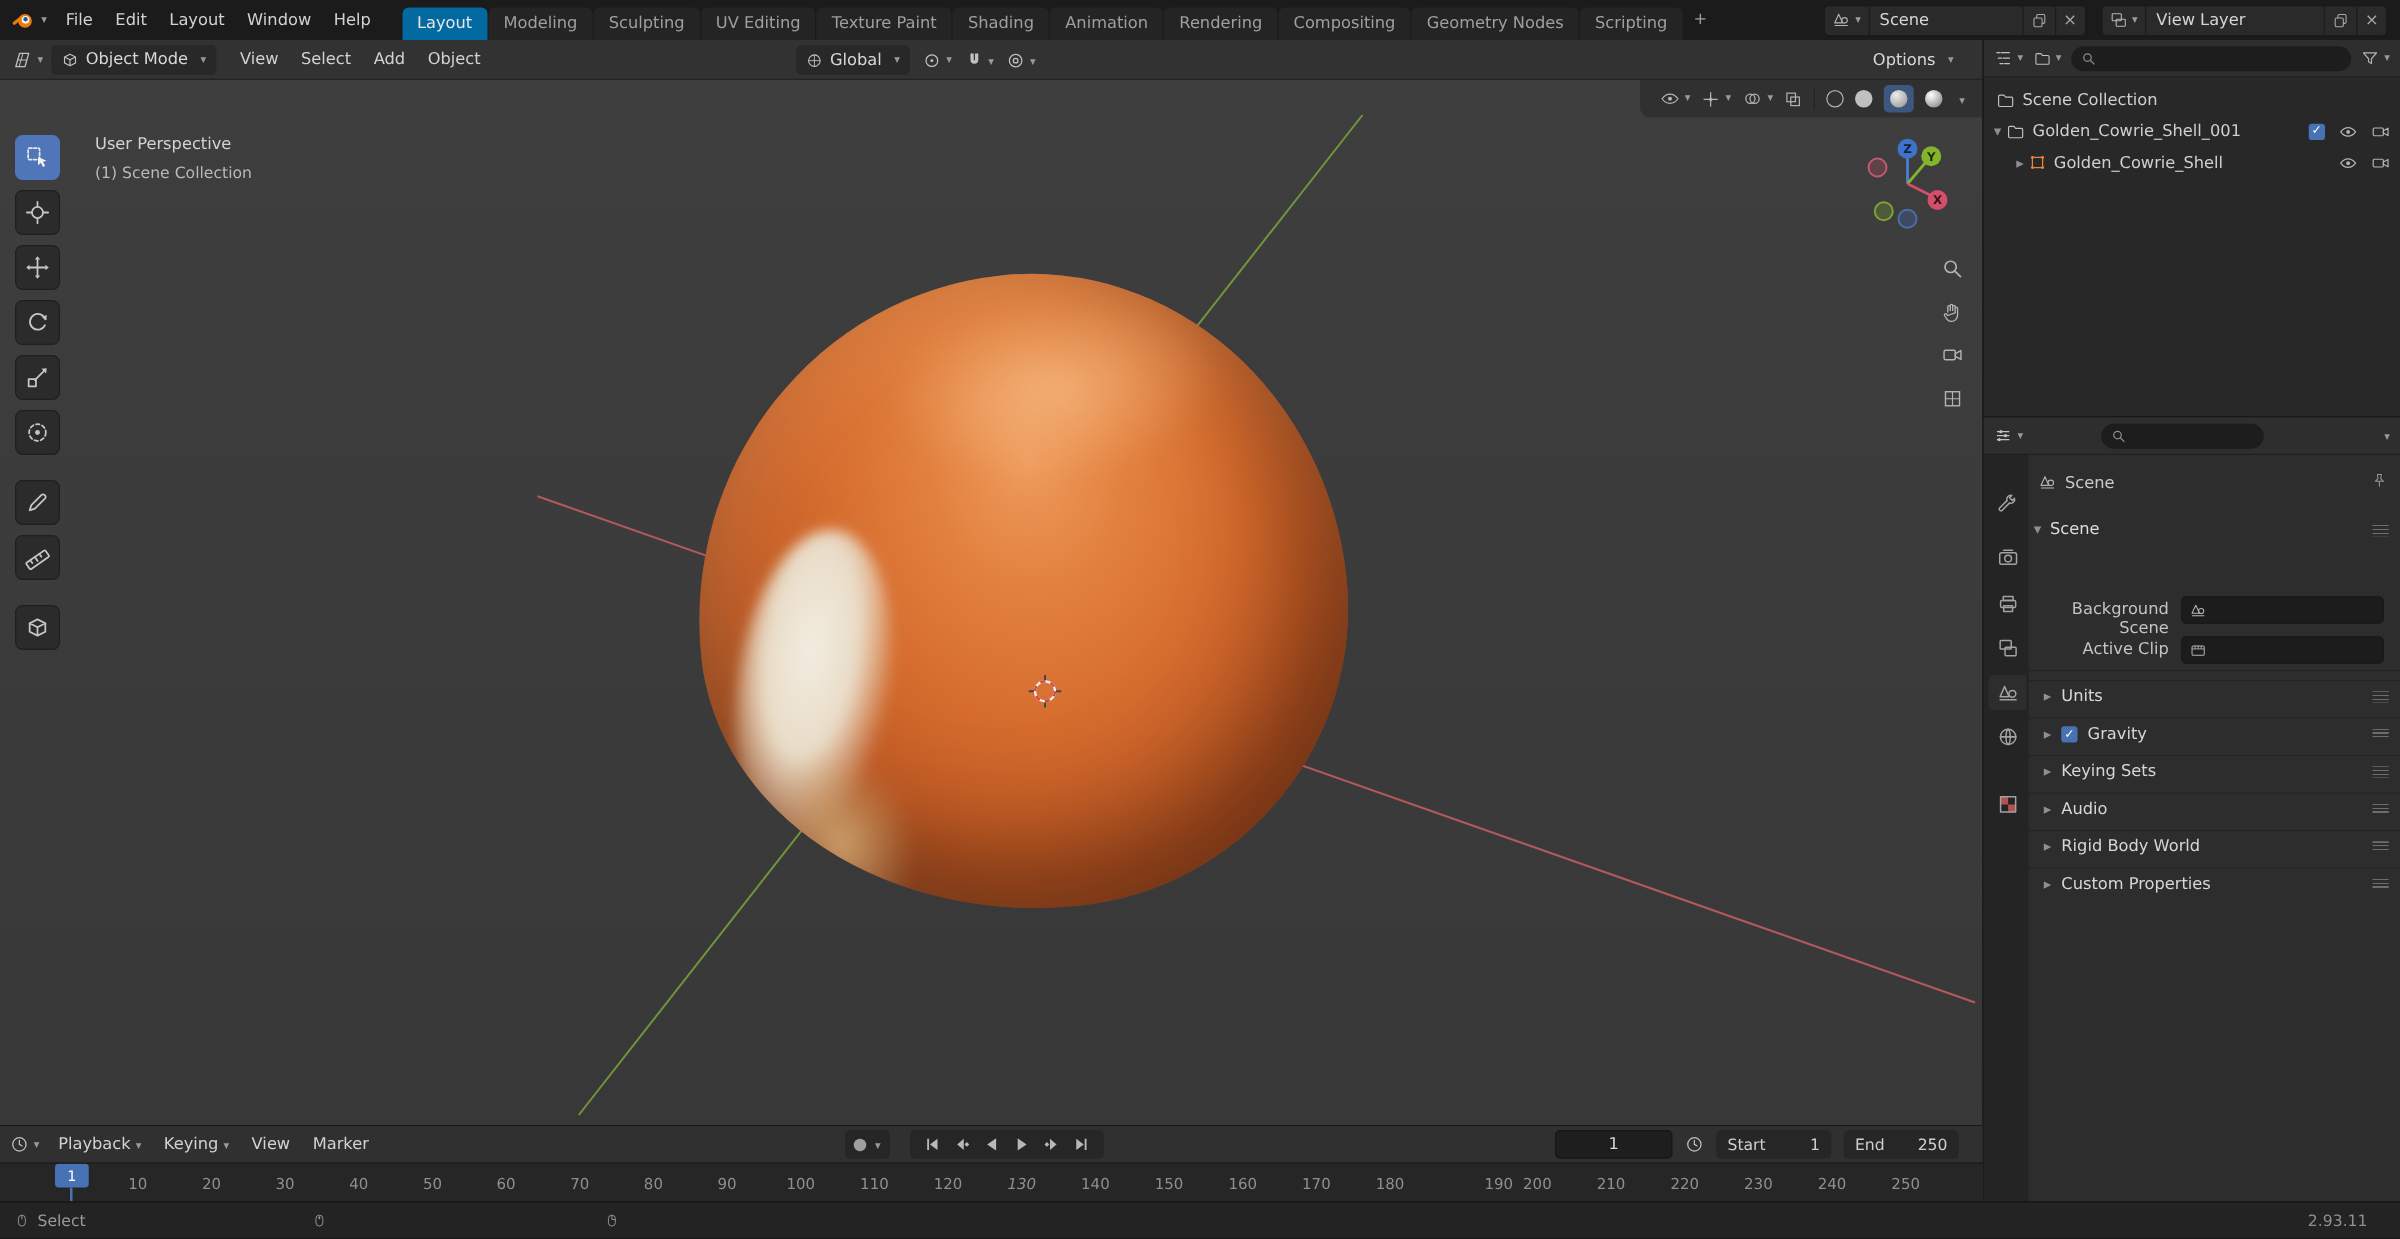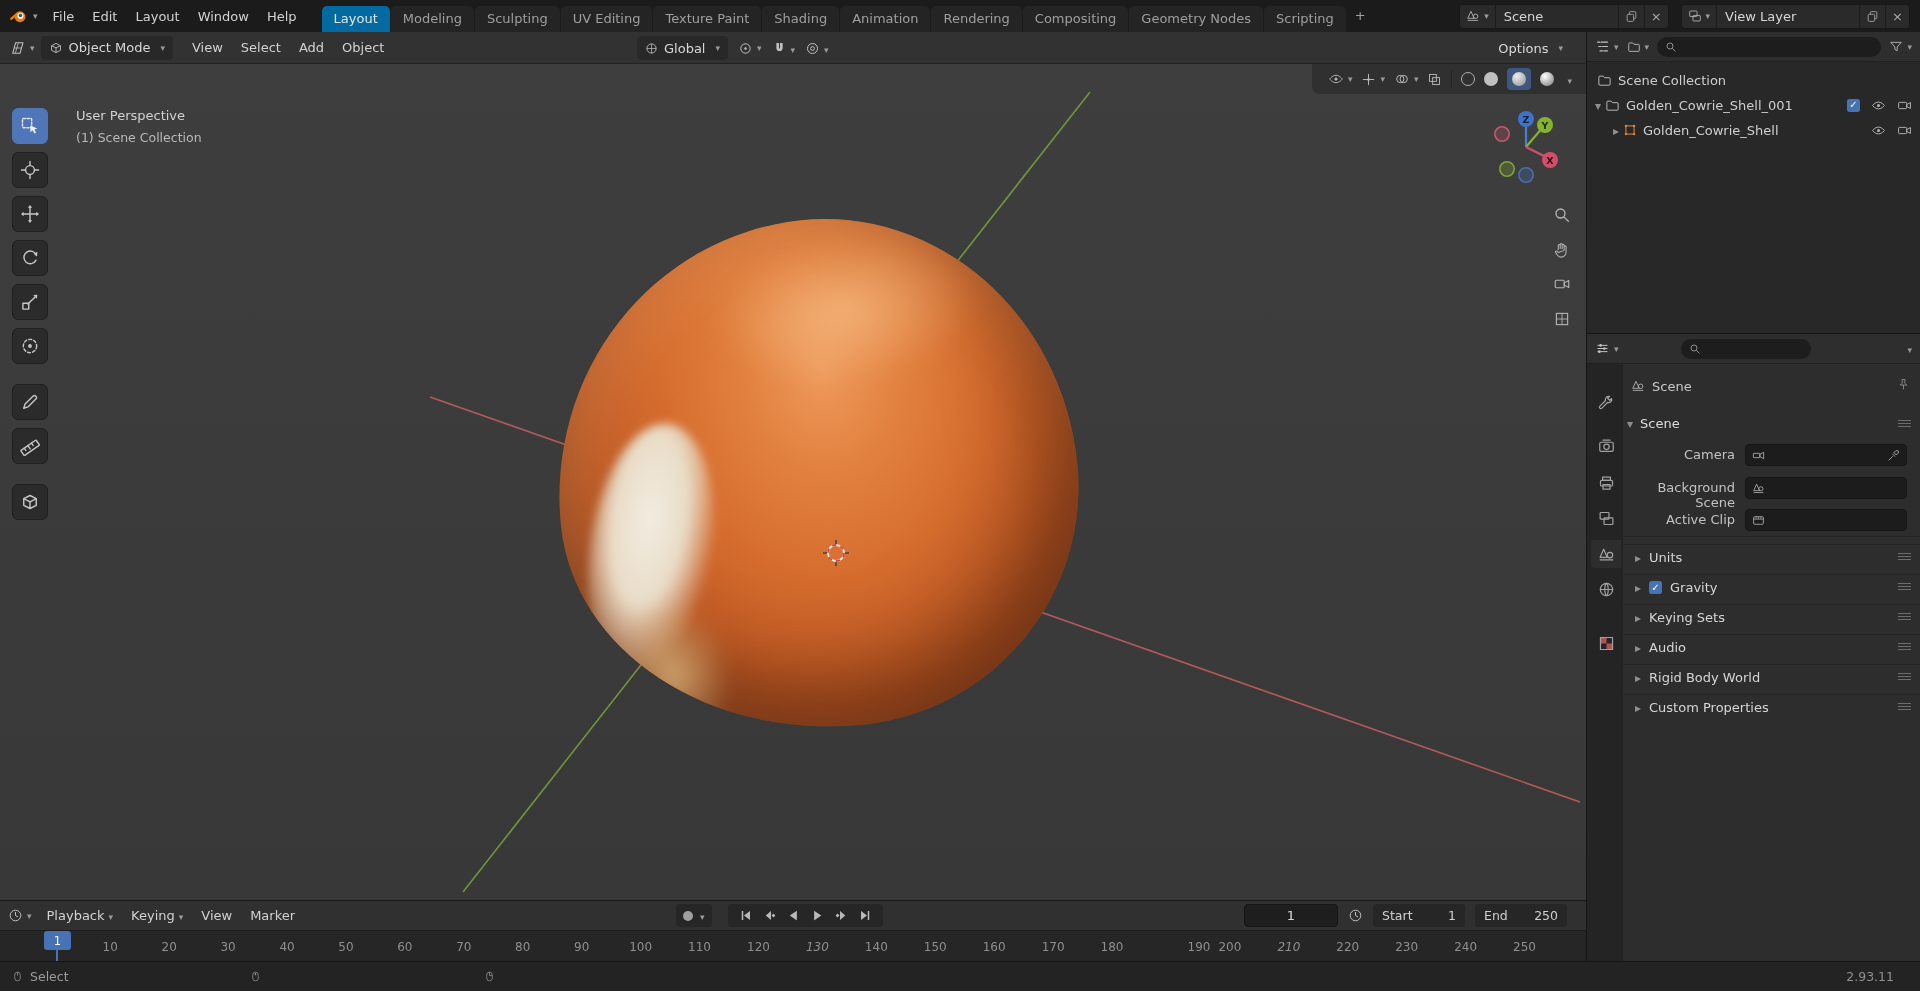--- a/index.html
+++ b/index.html
@@ -596,37 +596,20 @@
           <path d="M12 13v8" stroke="#999" stroke-width="1.5"></path>
         </svg>
     </span>
 
     <div class="panel-title">
       <span class="tri-d"></span>
       <span>Scene</span>
     </div>
     <span class="grip" style="top:86px"></span>
 
-    <div class="prop-row" style="top:110px">
-      <span class="prop-label">Camera</span>
-      <div class="prop-field">
-        <span class="ic">
-          <svg viewBox="0 0 24 24" width="13" height="13">
-              <rect x="2.5" y="8" width="12" height="8" rx="1" stroke="#b5b5b5" stroke-width="1.5" fill="none"></rect>
-              <path d="M14.5 10l7-4v12l-7-4z" stroke="#b5b5b5" stroke-width="1.5" fill="none" stroke-linejoin="round"></path>
-            </svg>
-        </span>
-        <span class="flex1"></span>
-        <span class="ic">
-          <svg viewBox="0 0 24 24" width="13" height="13">
-              <path d="M3.5 20.5l6.5-6.5M10.5 9.5l4 4M13 7l4 4 3.5-3.5a2.8 2.8 0 0 0-4-4z" stroke="#b5b5b5" stroke-width="1.6" fill="none" stroke-linecap="round" stroke-linejoin="round"></path>
-            </svg>
-        </span>
-      </div>
-    </div>
 
     <div class="prop-row" style="top:143px">
       <span class="prop-label">Background Scene</span>
       <div class="prop-field">
         <span class="ic">
           <svg viewBox="0 0 24 24" width="13" height="13">
               <path d="M8.5 4L14 16H3z" stroke="#b5b5b5" stroke-width="1.5" fill="none" stroke-linejoin="round"></path>
               <circle cx="16.5" cy="12.5" r="3.8" stroke="#b5b5b5" stroke-width="1.5" fill="none"></circle>
               <path d="M3 19.5h18" stroke="#b5b5b5" stroke-width="1.5"></path>
             </svg>
@@ -776,21 +759,21 @@
           <span class="rnum" style="left: 682.537px;">110</span>
           <span class="rnum" style="left: 741.467px;">120</span>
           <span class="rnum" style="left: 800.397px; font-style: italic;">130</span>
           <span class="rnum" style="left: 859.327px;">140</span>
           <span class="rnum" style="left: 918.257px;">150</span>
           <span class="rnum" style="left: 977.187px;">160</span>
           <span class="rnum" style="left: 1036.12px;">170</span>
           <span class="rnum" style="left: 1095.05px;">180</span>
           <span class="rnum" style="left: 1182px;">190</span>
           <span class="rnum" style="left: 1212.91px;">200</span>
-          <span class="rnum" style="left: 1271.84px; font-style: italic;">210</span>
+          <span class="rnum" style="left: 1271.84px;">210</span>
           <span class="rnum" style="left: 1330.77px;">220</span>
           <span class="rnum" style="left: 1389.7px;">230</span>
           <span class="rnum" style="left: 1448.63px;">240</span>
           <span class="rnum" style="left: 1507.56px;">250</span>
         </div>
       <div class="playline"></div>
       <div class="playhead">
           <span>1</span>
         </div>
     </div>

